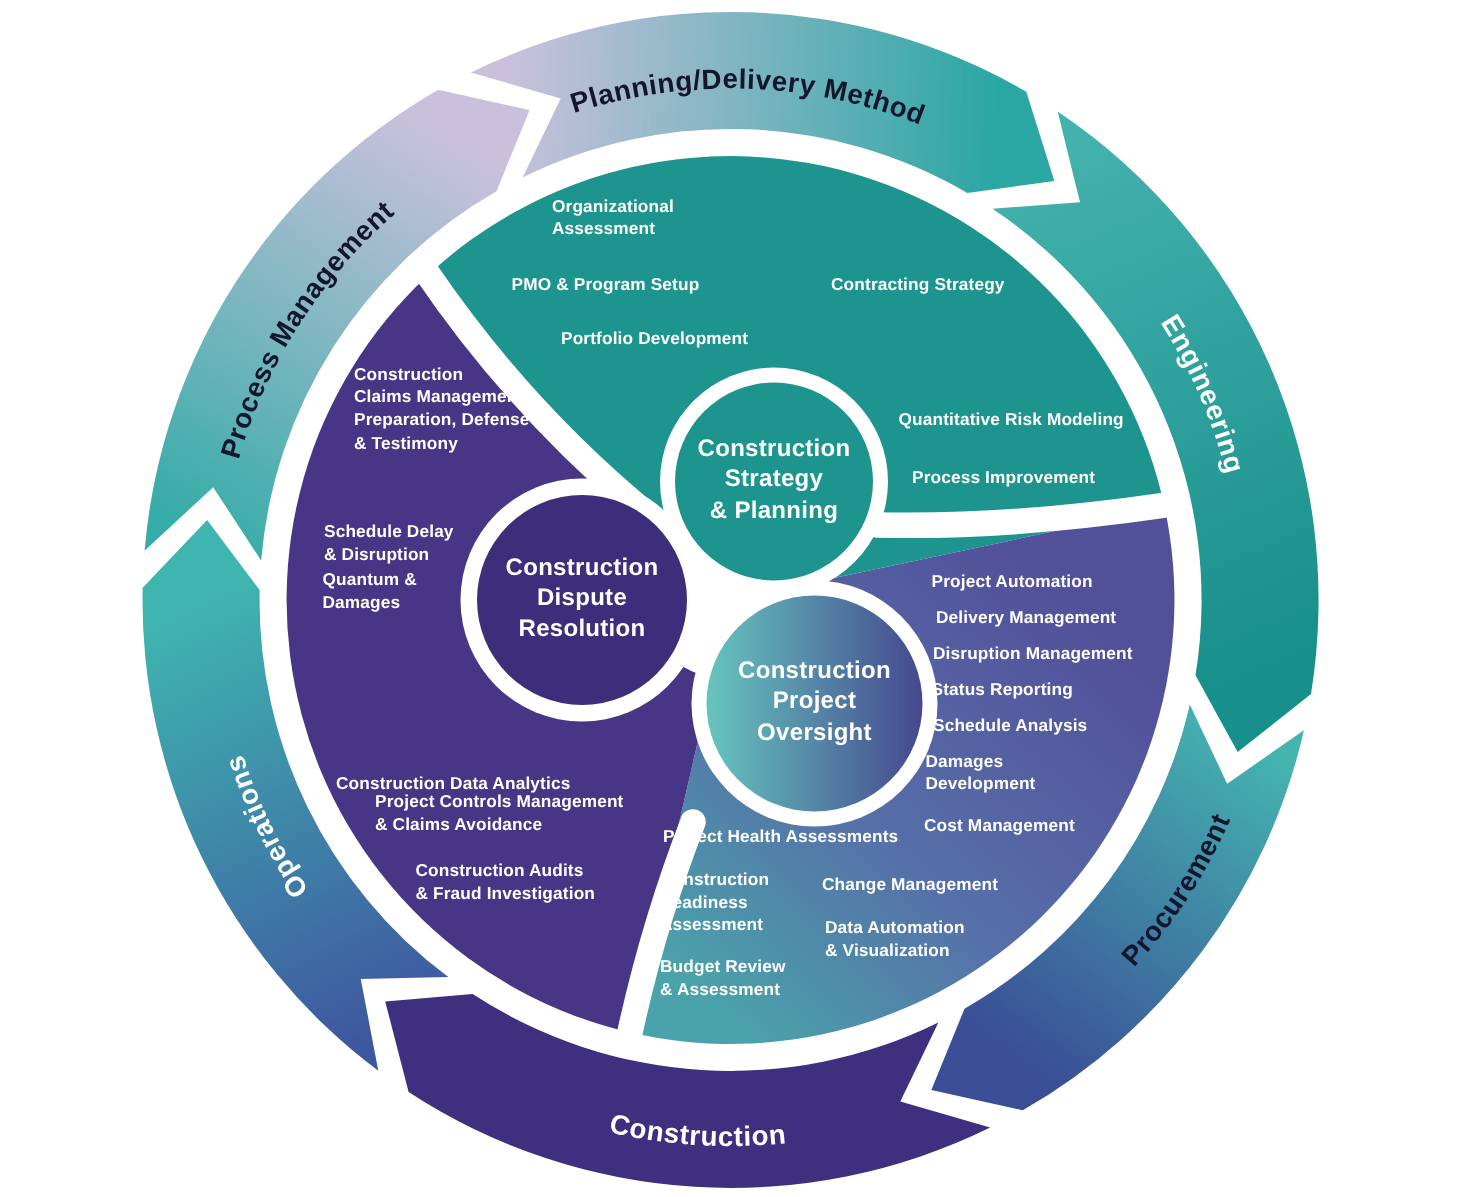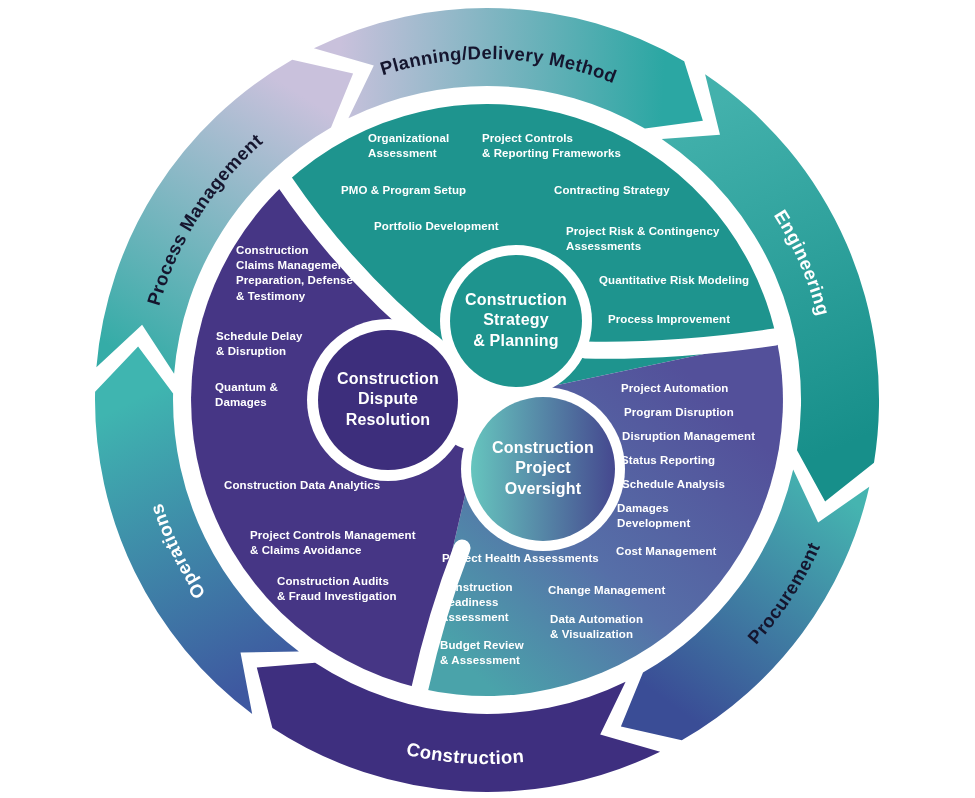--- a/index.html
+++ b/index.html
@@ -107,46 +107,42 @@
 &amp; Planning</div>
   <div class="circle-title" style="left:388px;top:400px">Construction
 Dispute
 Resolution</div>
   <div class="circle-title" style="left:543px;top:469px">Construction
 Project
 Oversight</div>
 
   <div class="item" style="left:368px;top:131px">Organizational
 Assessment</div>
-  <div class="item" style="left:482px;top:131px">Project Controls
-&amp; Reporting Frameworks</div>
   <div class="item" style="left:341px;top:183px">PMO &amp; Program Setup</div>
   <div class="item" style="left:554px;top:183px">Contracting Strategy</div>
   <div class="item" style="left:374px;top:219px">Portfolio Development</div>
-  <div class="item" style="left:566px;top:224px">Project Risk &amp; Contingency
-Assessments</div>
   <div class="item" style="left:599px;top:273px">Quantitative Risk Modeling</div>
   <div class="item" style="left:608px;top:312px">Process Improvement</div>
 
   <div class="item" style="left:236px;top:243px">Construction
 Claims Management -
 Preparation, Defense
 &amp; Testimony</div>
-  <div class="item" style="left:216px;top:329px">Schedule Delay
+  <div class="item" style="left:216px;top:348px">Schedule Delay
 &amp; Disruption</div>
   <div class="item" style="left:215px;top:380px">Quantum &amp;
 Damages</div>
-  <div class="item" style="left:224px;top:478px">Construction Data Analytics</div>
+  <div class="item" style="left:224px;top:516px">Construction Data Analytics</div>
   <div class="item" style="left:250px;top:528px">Project Controls Management
 &amp; Claims Avoidance</div>
   <div class="item" style="left:277px;top:574px">Construction Audits
 &amp; Fraud Investigation</div>
 
   <div class="item" style="left:621px;top:381px">Project Automation</div>
-  <div class="item" style="left:624px;top:405px">Program Disruption</div>
+  <div class="item" style="left:624px;top:405px">Delivery Management</div>
   <div class="item" style="left:622px;top:429px">Disruption Management</div>
   <div class="item" style="left:621px;top:453px">Status Reporting</div>
   <div class="item" style="left:622px;top:477px">Schedule Analysis</div>
   <div class="item" style="left:617px;top:501px">Damages
 Development</div>
   <div class="item" style="left:616px;top:544px">Cost Management</div>
   <div class="item" style="left:442px;top:551px">Project Health Assessments</div>
   <div class="item" style="left:440px;top:580px">Construction
 Readiness
 Assessment</div>

